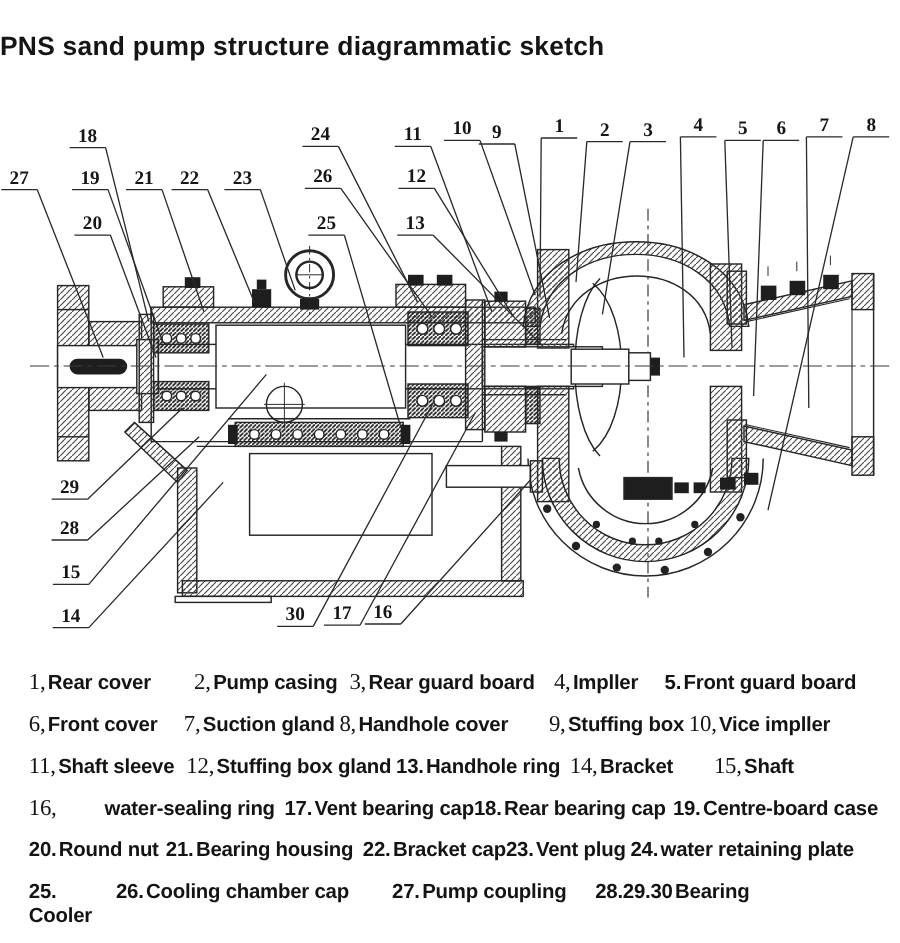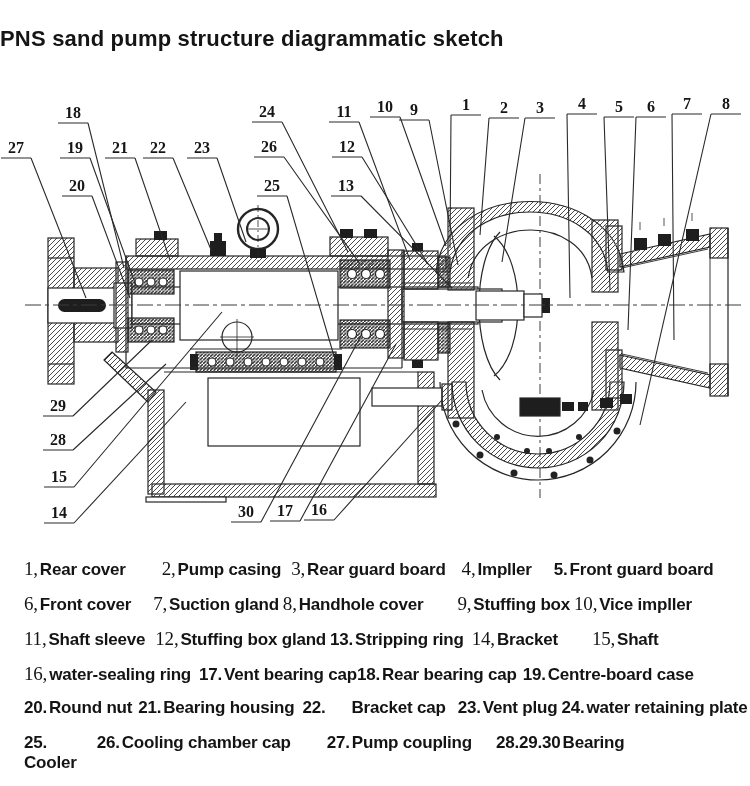--- a/index.html
+++ b/index.html
@@ -308,33 +308,33 @@
         <span class="legend-item" style="margin-right: 10px;">
           <span class="num serif">11,</span>
           <span class="nm">Shaft sleeve</span>
         </span>
         <span class="legend-item" style="margin-right: 4px;">
           <span class="num serif">12,</span>
           <span class="nm">Stuffing box gland</span>
         </span>
         <span class="legend-item" style="margin-right: 8px;">
           <span class="num">13.</span>
-          <span class="nm">Stripping ring</span>
+          <span class="nm">Handhole ring</span>
         </span>
         <span class="legend-item" style="margin-right: 34px;">
           <span class="num serif">14,</span>
           <span class="nm">Bracket</span>
         </span>
         <span class="legend-item">
           <span class="num serif">15,</span>
           <span class="nm">Shaft</span>
         </span>
       </div>
       <div class="legend-row">
-        <span class="legend-item" style="margin-right: 8px;">
+        <span class="legend-item" style="margin-right: 8px; gap: 38px;">
           <span class="num serif">16,</span>
           <span class="nm">water-sealing ring</span>
         </span>
         <span class="legend-item">
           <span class="num">17. </span>
           <span class="nm">Vent bearing cap</span>
         </span>
         <span class="legend-item" style="margin-right: 6px; justify-content: space-between;">
           <span class="num">18. </span>
           <span class="nm">Rear bearing cap</span>
@@ -346,21 +346,21 @@
       </div>
       <div class="legend-row">
         <span class="legend-item" style="margin-right: 6px;">
           <span class="num">20. </span>
           <span class="nm">Round nut</span>
         </span>
         <span class="legend-item" style="margin-right: 8px;">
           <span class="num">21.</span>
           <span class="nm">Bearing housing</span>
         </span>
-        <span class="legend-item" style="margin-right: 12px; gap: 24px;">
+        <span class="legend-item" style="margin-right: 0;">
           <span class="num">22. </span>
           <span class="nm">Bracket  cap</span>
         </span>
         <span class="legend-item" style="margin-right: 4px;">
           <span class="num">23. </span>
           <span class="nm">Vent plug</span>
         </span>
         <span class="legend-item">
           <span class="num">24. </span>
           <span class="nm">water retaining plate</span>

